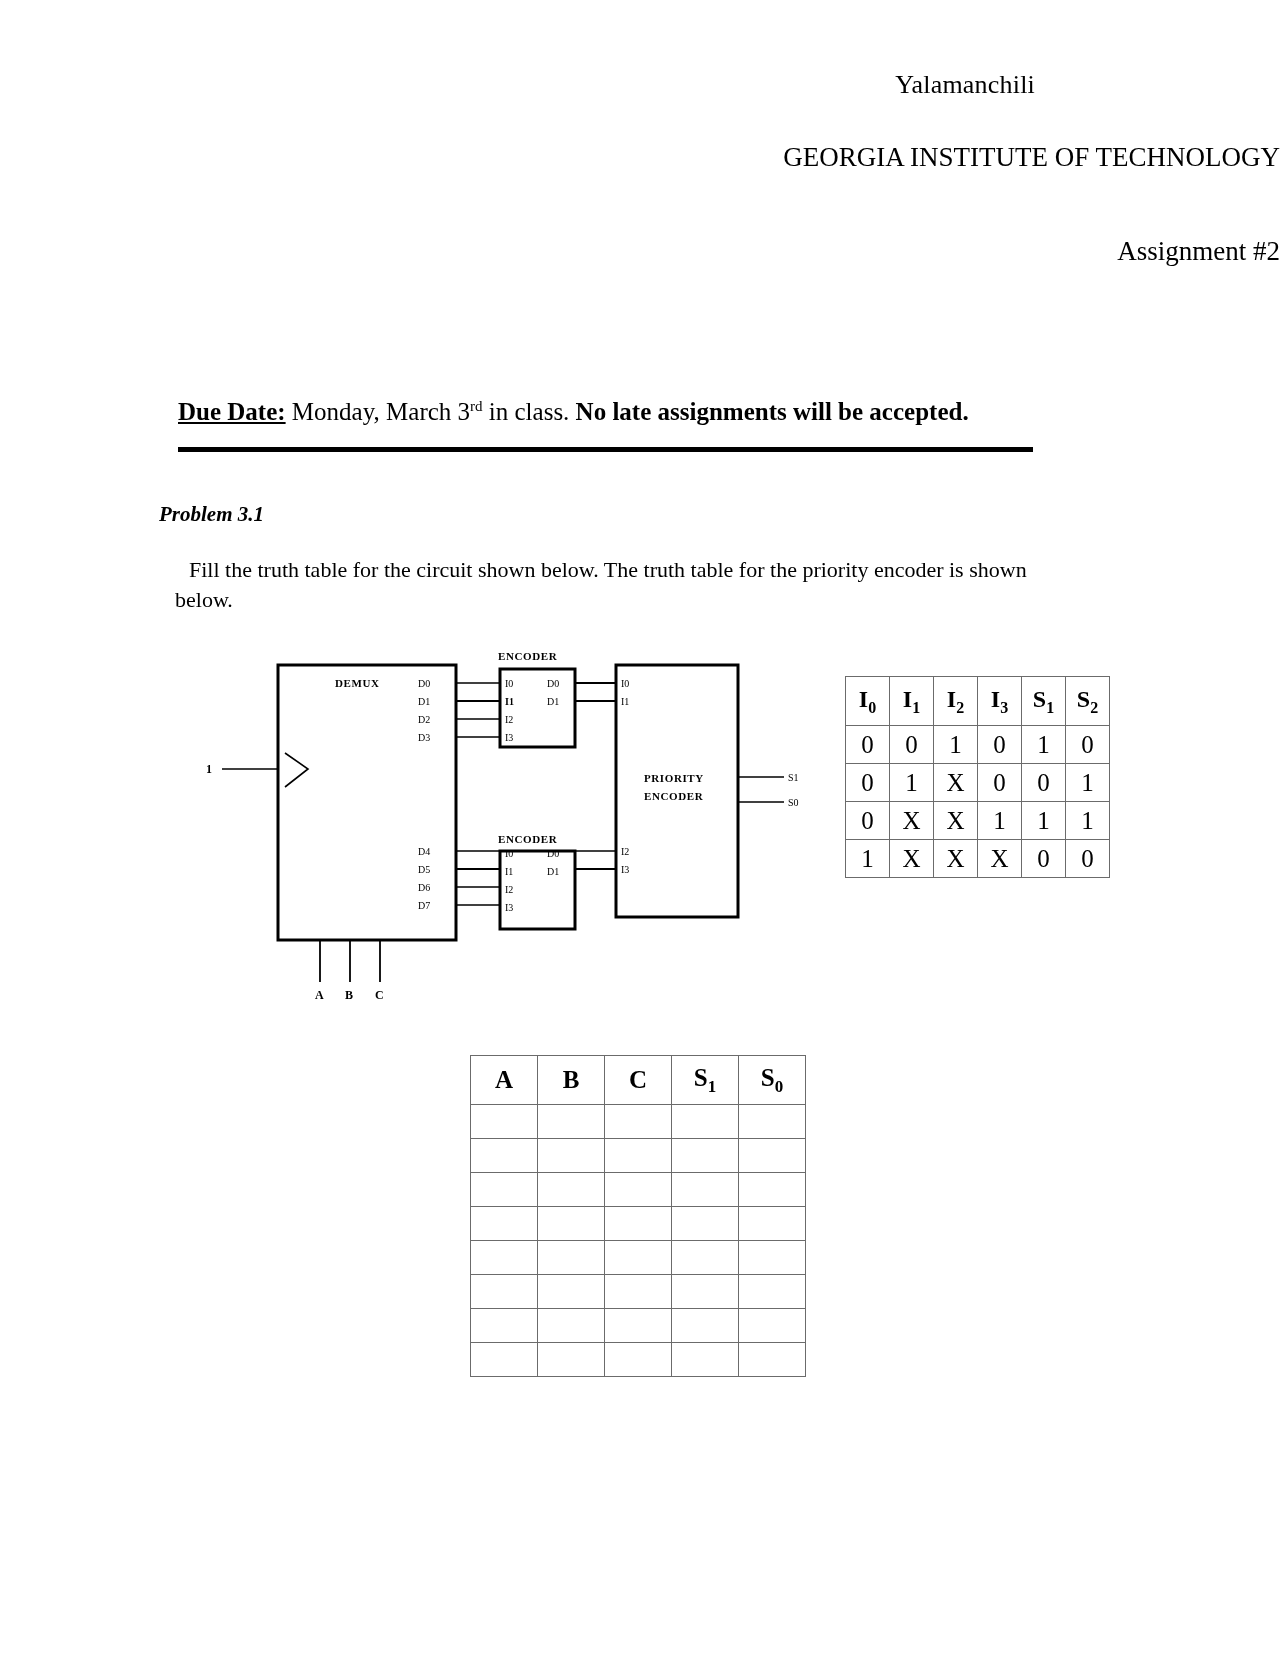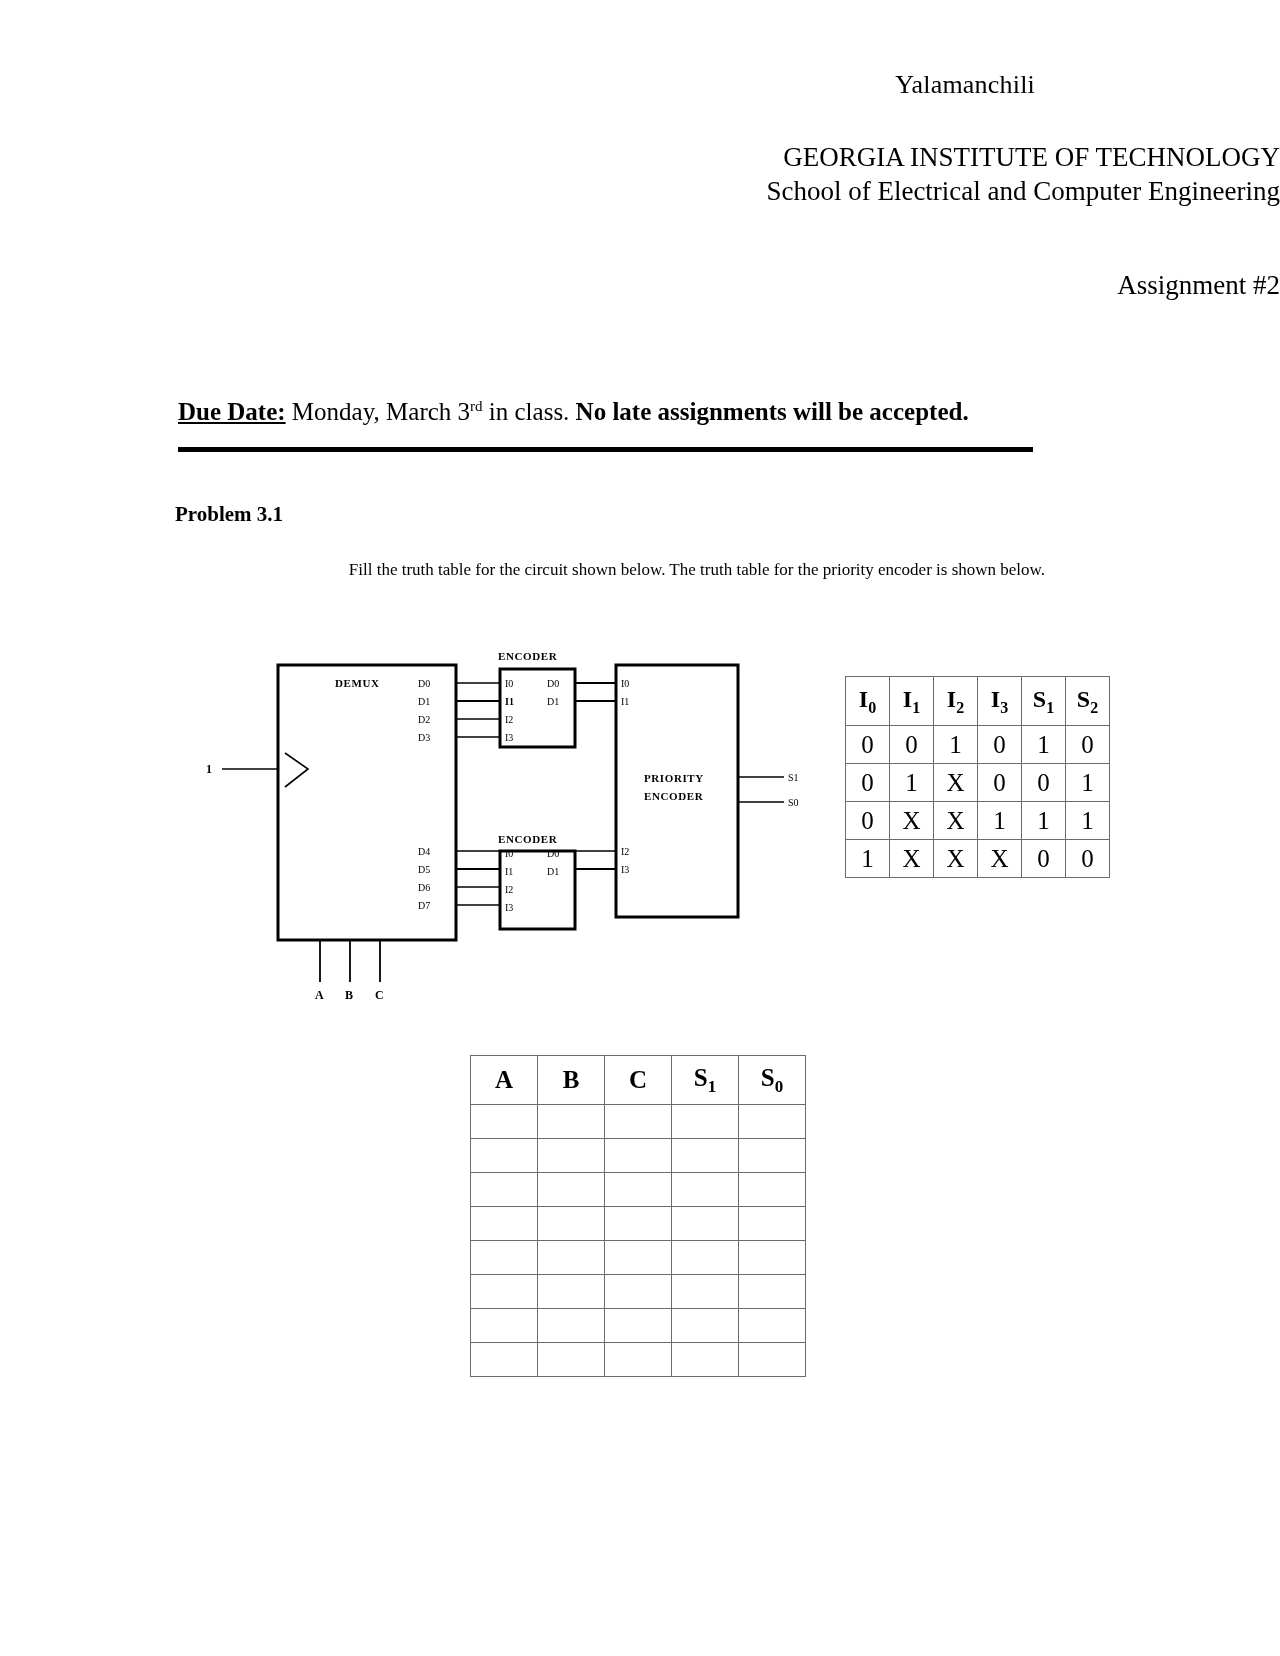--- a/index.html
+++ b/index.html
@@ -63,33 +63,33 @@
     width: 855px;
     height: 0;
     border-top: 4px solid #000;
     border-bottom: 1px solid #000;
   }
 
   
   #problem-heading {
     position: absolute;
     top: 502px;
-    left: 175px;
+    left: 159px;
     font-size: 21px;
     font-weight: bold;
+    font-style: italic;
   }
   #problem-text {
     position: absolute;
     top: 555px;
     left: 175px;
     width: 870px;
-    font-size: 17px;
+    font-size: 22px;
     line-height: 30px;
     text-indent: 14px;
-    text-align: right;
   }
 
   
   #circuit {
     position: absolute;
     top: 645px;
     left: 180px;
     width: 640px;
     height: 370px;
   }
@@ -167,21 +167,20 @@
   }
   #ans-table thead th sub { font-size: 17px; }
 </style>
 </head>
 <body>
 
 <div id="author-name">Yalamanchili</div>
 
 <div id="title-block">
   <div class="line">GEORGIA INSTITUTE OF TECHNOLOGY</div>
-  <div class="line">School of Electrical and Computer Engineering</div>
   <div class="spacer"></div>
   <div class="spacer"></div>
   <div class="line">Assignment #2</div>
 </div>
 
 <div id="due-date-row"><span id="due-date-label">Due Date:</span><span id="due-date-value"><span> Monday, March 3</span><sup>rd</sup><span> in class. </span></span><span id="due-date-warning">No late assignments will be accepted.</span></div>
 <div id="header-rule"></div>
 
 <div id="problem-heading">Problem 3.1</div>
 <div id="problem-text">Fill the truth table for the circuit shown below. The truth table for the priority encoder is shown below.</div>

